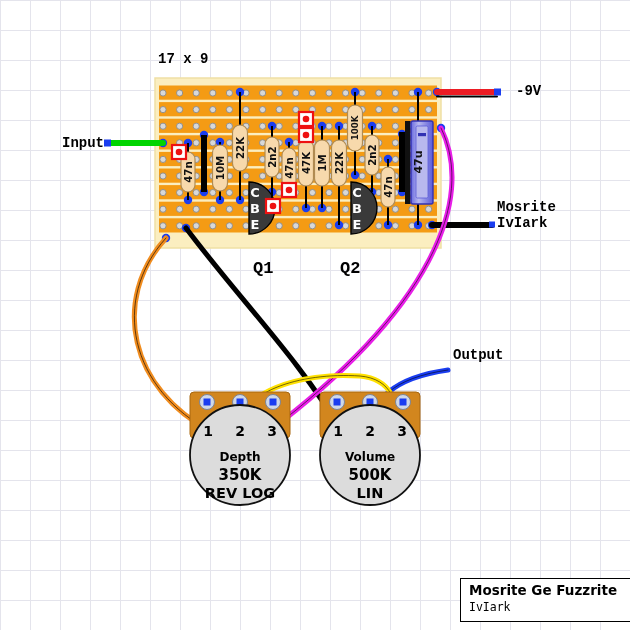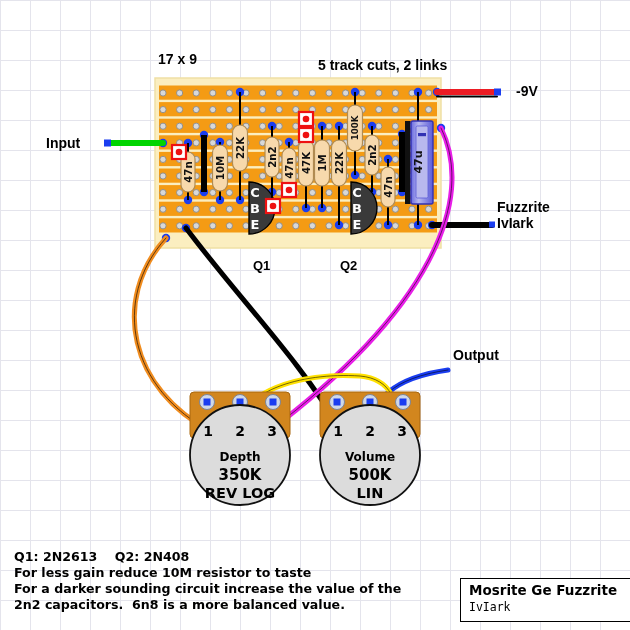--- a/index.html
+++ b/index.html
@@ -17,28 +17,28 @@
       linear-gradient(to right, #e4e4ec 1px, transparent 1px),
       linear-gradient(to bottom, #e4e4ec 1px, transparent 1px);
     background-size:30px 30px;
     z-index:0;
   }
   #stage{position:absolute;left:0;top:0;width:630px;height:630px;z-index:5;}
   svg.layer{position:absolute;left:0;top:0;width:630px;height:630px;overflow:visible;}
 
   .lbl{
     position:absolute;
-    font-family:Liberation Sans, sans-serif;
+    font-family:Liberation Mono, monospace;
     font-weight:bold;
     color:#000;
     white-space:pre;
     line-height:1.12;
     z-index:40;
   }
-  .lbl-sm{font-size:13px;}
+  .lbl-sm{font-size:17px;}
   .lbl-big{font-size:14px;}
 
   #notes{
     position:absolute;left:14px;top:549px;
     font-size:12.6px;font-weight:bold;color:#000;
     font-family:"DejaVu Sans", sans-serif;
     line-height:1.26;white-space:pre;
     z-index:40;
   }
   #titlebox{
@@ -428,32 +428,27 @@
         <text x="338" y="431" fill="#000" font-family="DejaVu Sans, sans-serif" font-size="14" font-weight="bold" text-anchor="middle" dominant-baseline="central">1</text>
         <text x="370" y="431" fill="#000" font-family="DejaVu Sans, sans-serif" font-size="14" font-weight="bold" text-anchor="middle" dominant-baseline="central">2</text>
         <text x="402" y="431" fill="#000" font-family="DejaVu Sans, sans-serif" font-size="14" font-weight="bold" text-anchor="middle" dominant-baseline="central">3</text>
         <text x="370" y="457" fill="#000" font-family="DejaVu Sans, sans-serif" font-size="12" font-weight="bold" text-anchor="middle" dominant-baseline="central">Volume</text>
         <text x="370" y="475" fill="#000" font-family="DejaVu Sans, sans-serif" font-size="15" font-weight="bold" text-anchor="middle" dominant-baseline="central">500K</text>
         <text x="370" y="493" fill="#000" font-family="DejaVu Sans, sans-serif" font-size="14.5" font-weight="bold" text-anchor="middle" dominant-baseline="central">LIN</text>
       </g>
   </svg>
 
   <div class="lbl lbl-big" style="left:158px;top:52px;">17 x 9</div>
-  <div class="lbl lbl-big" style="left:318px;top:58px;">5 track cuts, 2 links</div>
-  <div class="lbl lbl-big" style="left:46px;top:136px;">Input</div>
+  <div class="lbl lbl-big" style="left:62px;top:136px;">Input</div>
   <div class="lbl lbl-big" style="left:516px;top:84px;">-9V</div>
-  <div class="lbl lbl-big" style="left:497px;top:200px;">Fuzzrite</div>
+  <div class="lbl lbl-big" style="left:497px;top:200px;">Mosrite</div>
   <div class="lbl lbl-big" style="left:497px;top:216px;">IvIark</div>
   <div class="lbl lbl-big" style="left:453px;top:348px;">Output</div>
   <div class="lbl lbl-sm" style="left:253px;top:259px;">Q1</div>
   <div class="lbl lbl-sm" style="left:340px;top:259px;">Q2</div>
 
-  <div id="notes">Q1: 2N2613    Q2: 2N408
-For less gain reduce 10M resistor to taste
-For a darker sounding circuit increase the value of the
-2n2 capacitors.  6n8 is a more balanced value.</div>
 
   <div id="titlebox">
     <div class="t1">Mosrite Ge Fuzzrite</div>
     <div class="t2">IvIark</div>
   </div>
 
 </div>
 
 </body></html>

